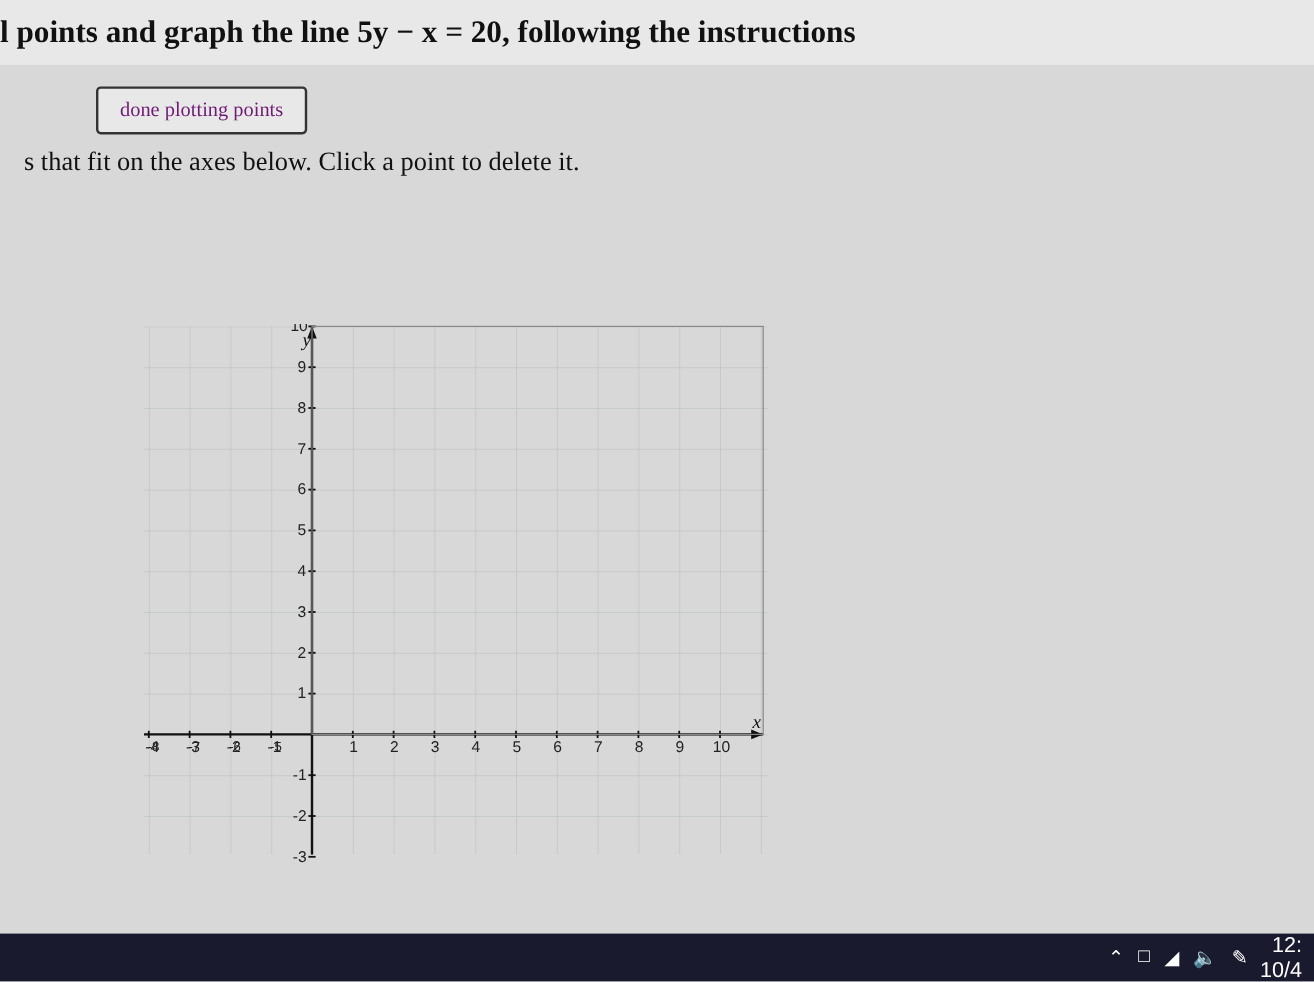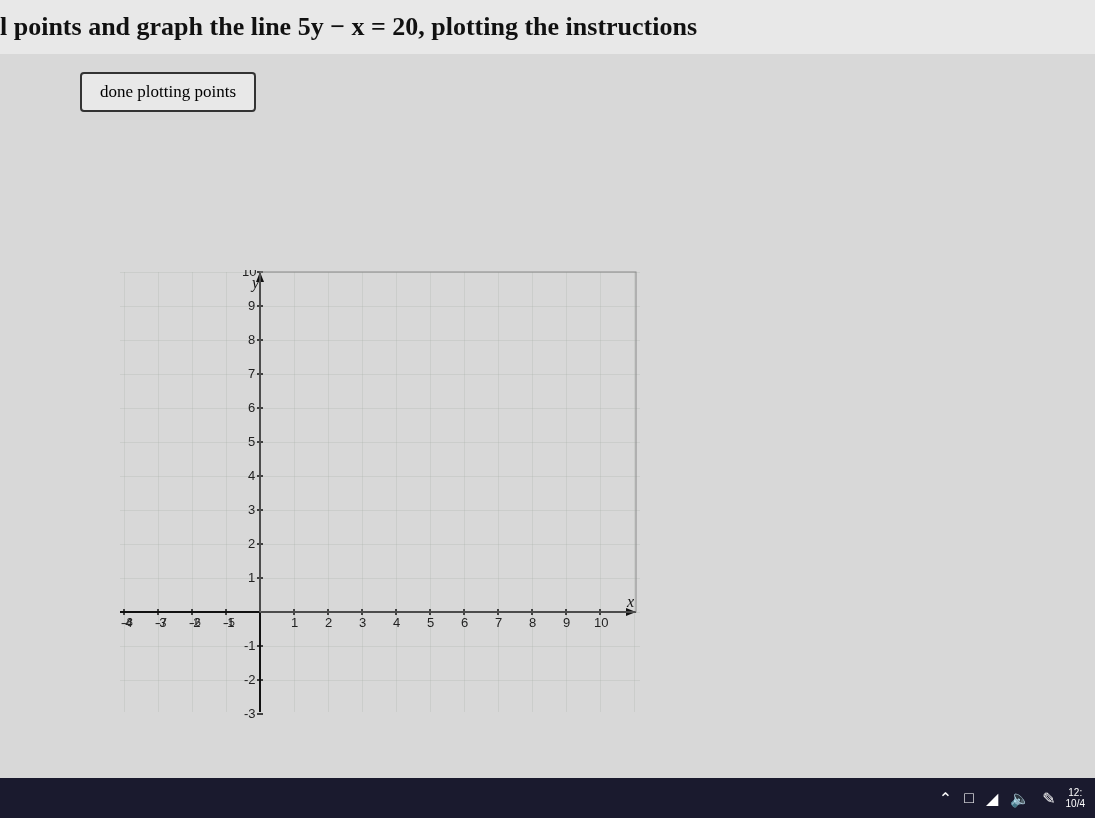--- a/index.html
+++ b/index.html
@@ -36,21 +36,21 @@
     .btn-done {
       display: inline-block;
       border: 2px solid #333;
       border-radius: 4px;
       background: #e8e8e8;
       padding: 8px 18px;
       font-size: 17px;
       font-family: Georgia, serif;
       cursor: pointer;
       margin: 18px 0 10px 80px;
-      color: #000000;
+      color: #701a75;
     }
 
     
     .graph-container {
       position: absolute;
       left: 120px;
       top: 270px;
     }
 
     
@@ -69,46 +69,49 @@
     }
 
     .taskbar-icons {
       display: flex;
       align-items: center;
       gap: 12px;
     }
 
     .taskbar-time {
       color: white;
-      font-size: 10px;
+      font-size: 18px;
       font-family: Arial, sans-serif;
-      text-align: center;
+      text-align: right;
     }
 
     .taskbar-icon {
       color: white;
       font-size: 16px;
     }
   </style>
 </head>
 <body>
 
 <div class="main-content">
 
   
   <div class="title-bar">
-    <span>l points and graph the line 5y − x = 20, plotting the instructions</span>
+    <span>l points and graph the line 5y − x = 20, following the instructions</span>
   </div>
 
   
   <button class="btn-done">
     <span>done plotting points</span>
   </button>
 
   
+  <div style="font-size:22px; color:#111; margin-left:0; padding: 0 20px 0 20px; font-family: Georgia, serif;">
+    <span>s that fit on the axes below. Click a point to delete it.</span>
+  </div>
 
   
   <div class="graph-container">
     <svg width="520" height="480">
 
       <defs>
         <pattern id="grid" width="34" height="34" patternUnits="userSpaceOnUse" x="140" y="2">
           <path d="M 34 0 L 0 0 0 34" fill="none" stroke="#b0b8b0" stroke-width="0.7"></path>
         </pattern>
       </defs>

